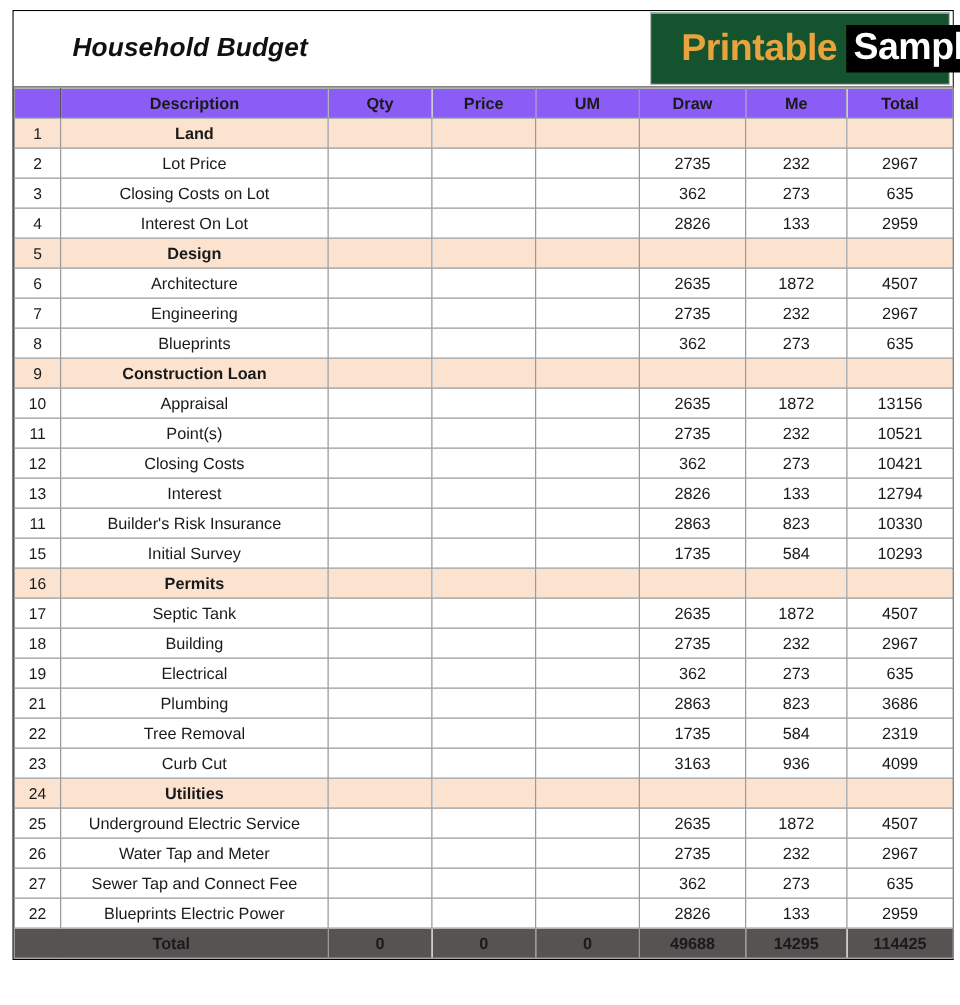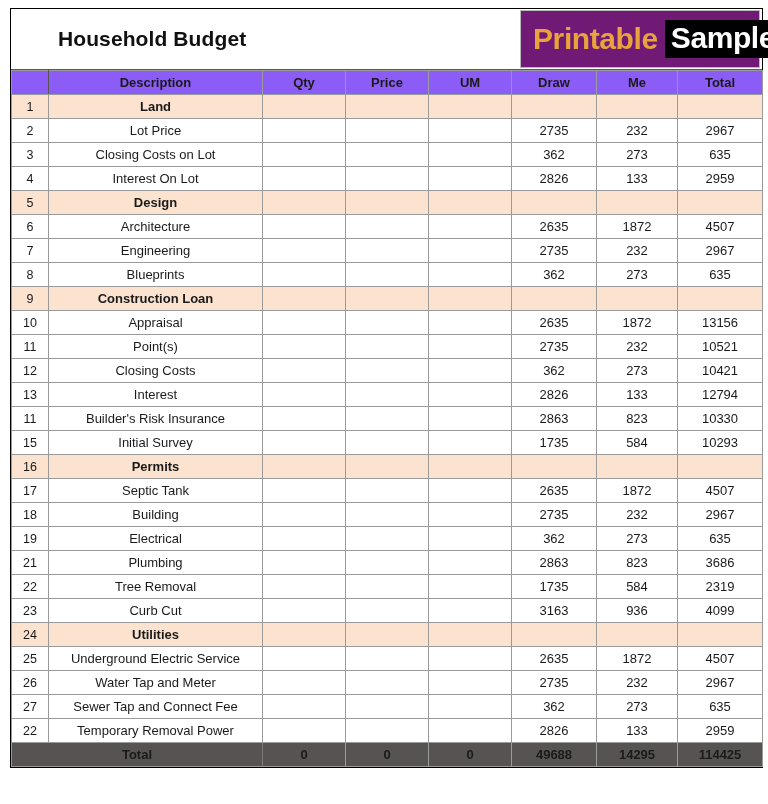--- a/index.html
+++ b/index.html
@@ -30,33 +30,34 @@
     border-bottom: 1px solid #5a5a5a;
     display: flex;
     align-items: center;
   }
   .doc-title {
     font-size: 21px;
     font-weight: bold;
     color: #111111;
     letter-spacing: .1px;
     margin-left: 47px;
+    font-style: italic;
   }
   .logo-box {
     position: absolute;
     right: 2px;
     top: 1px;
     height: 58px;
     width: 240px;
     border: 1px solid #b9b9b9;
-    background: #701a75;
+    background: #14532d;
     display: flex;
     align-items: center;
     justify-content: flex-start;
-    padding-left: 12px;
+    padding-left: 24px;
   }
   .logo-printable {
     font-size: 30px;
     font-weight: bold;
     color: #e8a33d;
     letter-spacing: -0.4px;
     line-height: 1;
   }
   .logo-sample {
     font-size: 30px;
@@ -430,21 +431,21 @@
             <td class="desc">Sewer Tap and Connect Fee</td>
             <td class="val"></td>
             <td class="val"></td>
             <td class="val"></td>
             <td class="val">362</td>
             <td class="val">273</td>
             <td class="val">635</td>
           </tr>
           <tr class="item-row">
             <td class="num">22</td>
-            <td class="desc">Temporary Removal Power</td>
+            <td class="desc">Blueprints Electric Power</td>
             <td class="val"></td>
             <td class="val"></td>
             <td class="val"></td>
             <td class="val">2826</td>
             <td class="val">133</td>
             <td class="val">2959</td>
           </tr>
         </tbody>
       <tfoot>
         <tr>

